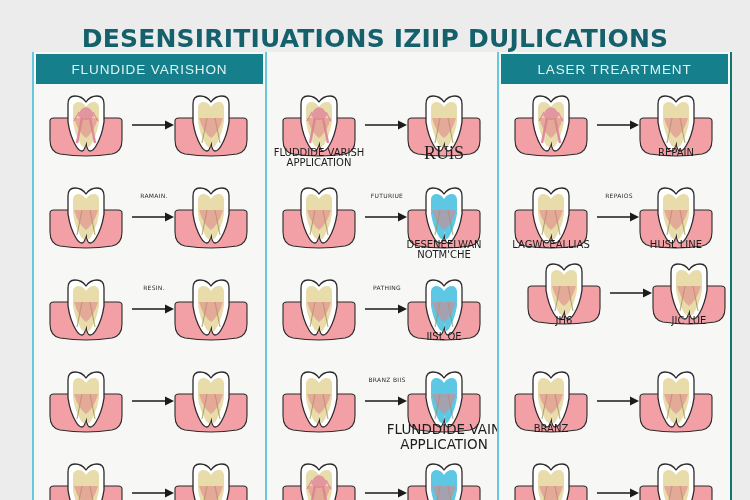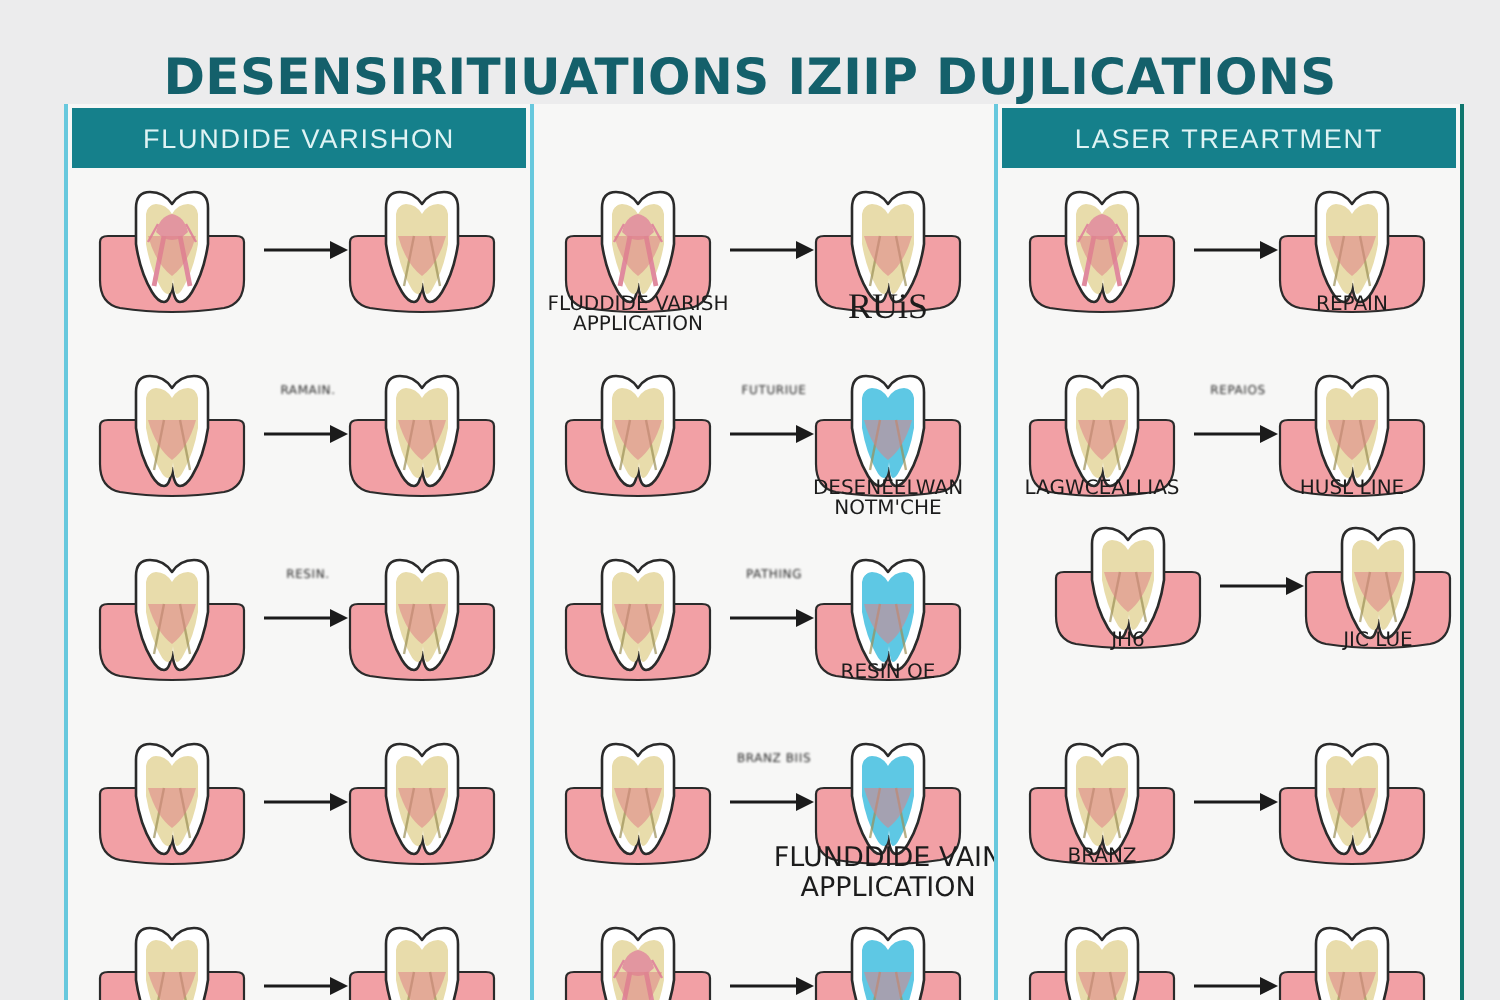--- a/index.html
+++ b/index.html
@@ -494,21 +494,21 @@
 
       <path d="M38 30 L33 55" stroke="#9a8f55" stroke-width="1.2" fill="none" opacity=".7"></path>
       <path d="M46 30 L51 55" stroke="#9a8f55" stroke-width="1.2" fill="none" opacity=".7"></path>
 
     <path d="M30 30 Q34 44 42 50 Q50 44 54 30" fill="#de8186" opacity=".55"></path>
 
     <path d="M30 15 Q34 11 38 13" stroke="#ffffff" stroke-width="1.6" fill="none" opacity=".9"></path>
   </svg>
           </div>
           <div class="arrowlabel">PATHING</div>
-          <div class="caption right">RESIN OE</div>
+          <div class="caption right">IISL OE</div>
         </div>
         <div class="row" style="top: 276px;">
           <div class="tooth left">
   <svg viewBox="0 0 84 74" xmlns="http://www.w3.org/2000/svg">
 
     <path d="M6 33 Q6 30 10 30 L74 30 Q78 30 78 33 L78 52 Q78 64 68 66 Q42 70 16 66 Q6 64 6 52 Z" fill="#f2a0a5" stroke="#2b2b2b" stroke-width="1.1" stroke-linejoin="round"></path>
 
     <path d="M24 16 Q24 8 31 8 Q38 8 42 14 Q46 8 53 8 Q60 8 60 16
              L60 34 Q58 48 52 58 Q49 63 46 63 Q43 63 42 54
              Q41 63 38 63 Q35 63 32 58 Q26 48 24 34 Z" fill="#ffffff" stroke="#2b2b2b" stroke-width="1.3" stroke-linejoin="round"></path>

